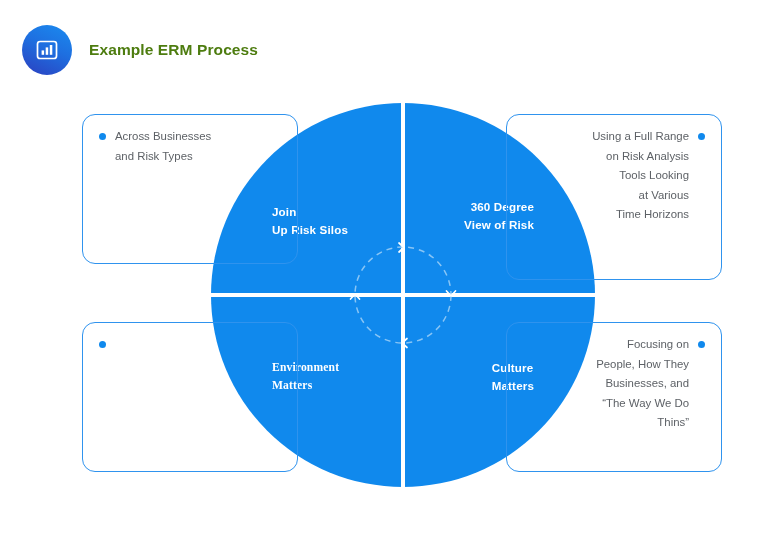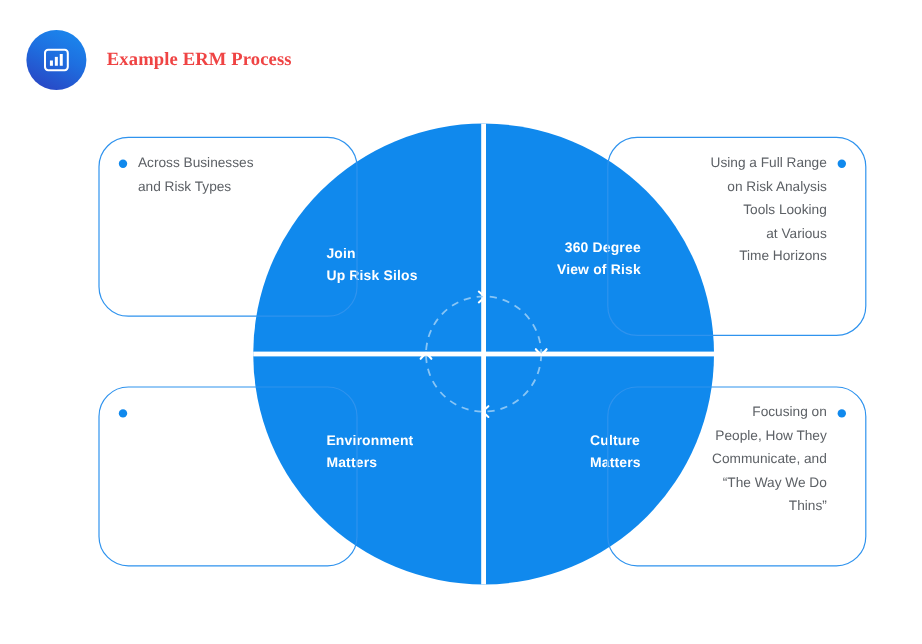--- a/index.html
+++ b/index.html
@@ -34,31 +34,30 @@
     display: flex;
     align-items: center;
     justify-content: center;
     flex: 0 0 auto;
   }
   #brand-icon svg { display: block; }
   #page-title {
     margin-left: 17px;
     font-size: 15.5px;
     font-weight: bold;
-    color: #ef4444;
+    color: #4d7c0f;
     letter-spacing: .1px;
     white-space: nowrap;
-    font-family: Liberation Serif, serif;
   }
 
   
   .callout {
     position: absolute;
     border: 1.3px solid #2f93ee;
-    border-radius: 25px;
+    border-radius: 13px;
     box-sizing: border-box;
     background: transparent;
   }
   .callout-inner {
     position: absolute;
     display: flex;
     align-items: flex-start;
     gap: 9px;
   }
   .bullet {
@@ -117,21 +116,21 @@
     position: absolute;
     color: #ffffff;
     font-size: 11.6px;
     font-weight: bold;
     line-height: 17.5px;
     white-space: pre-line;
     letter-spacing: .15px;
   }
   #quad-tl { left: 61px;  top: 100px;  text-align: left; }
   #quad-tr { right: 61px; top: 95px;  text-align: right; }
-  #quad-bl { left: 61px;  top: 256px; text-align: left; }
+  #quad-bl { left: 61px;  top: 256px; text-align: left; font-family: Liberation Serif, serif; }
   #quad-br { right: 61px; top: 256px; }
 
   #cycle-ring {
     position: absolute;
     left: 142px;
     top: 142px;
     width: 100px;
     height: 100px;
     overflow: visible;
   }
@@ -202,17 +201,17 @@
   <div class="callout-inner">
     <span class="bullet" data-interactable="false"></span>
   </div>
 </div>
 
 <div id="callout-br" class="callout" data-interactable="false">
   <div class="callout-inner">
     <span class="bullet" data-interactable="false"></span>
     <span class="callout-text" data-interactable="false">Focusing on
 People, How They
-Communicate, and
+Businesses, and
 “The Way We Do
 Thins”</span>
   </div>
 </div>
 
 </body></html>

